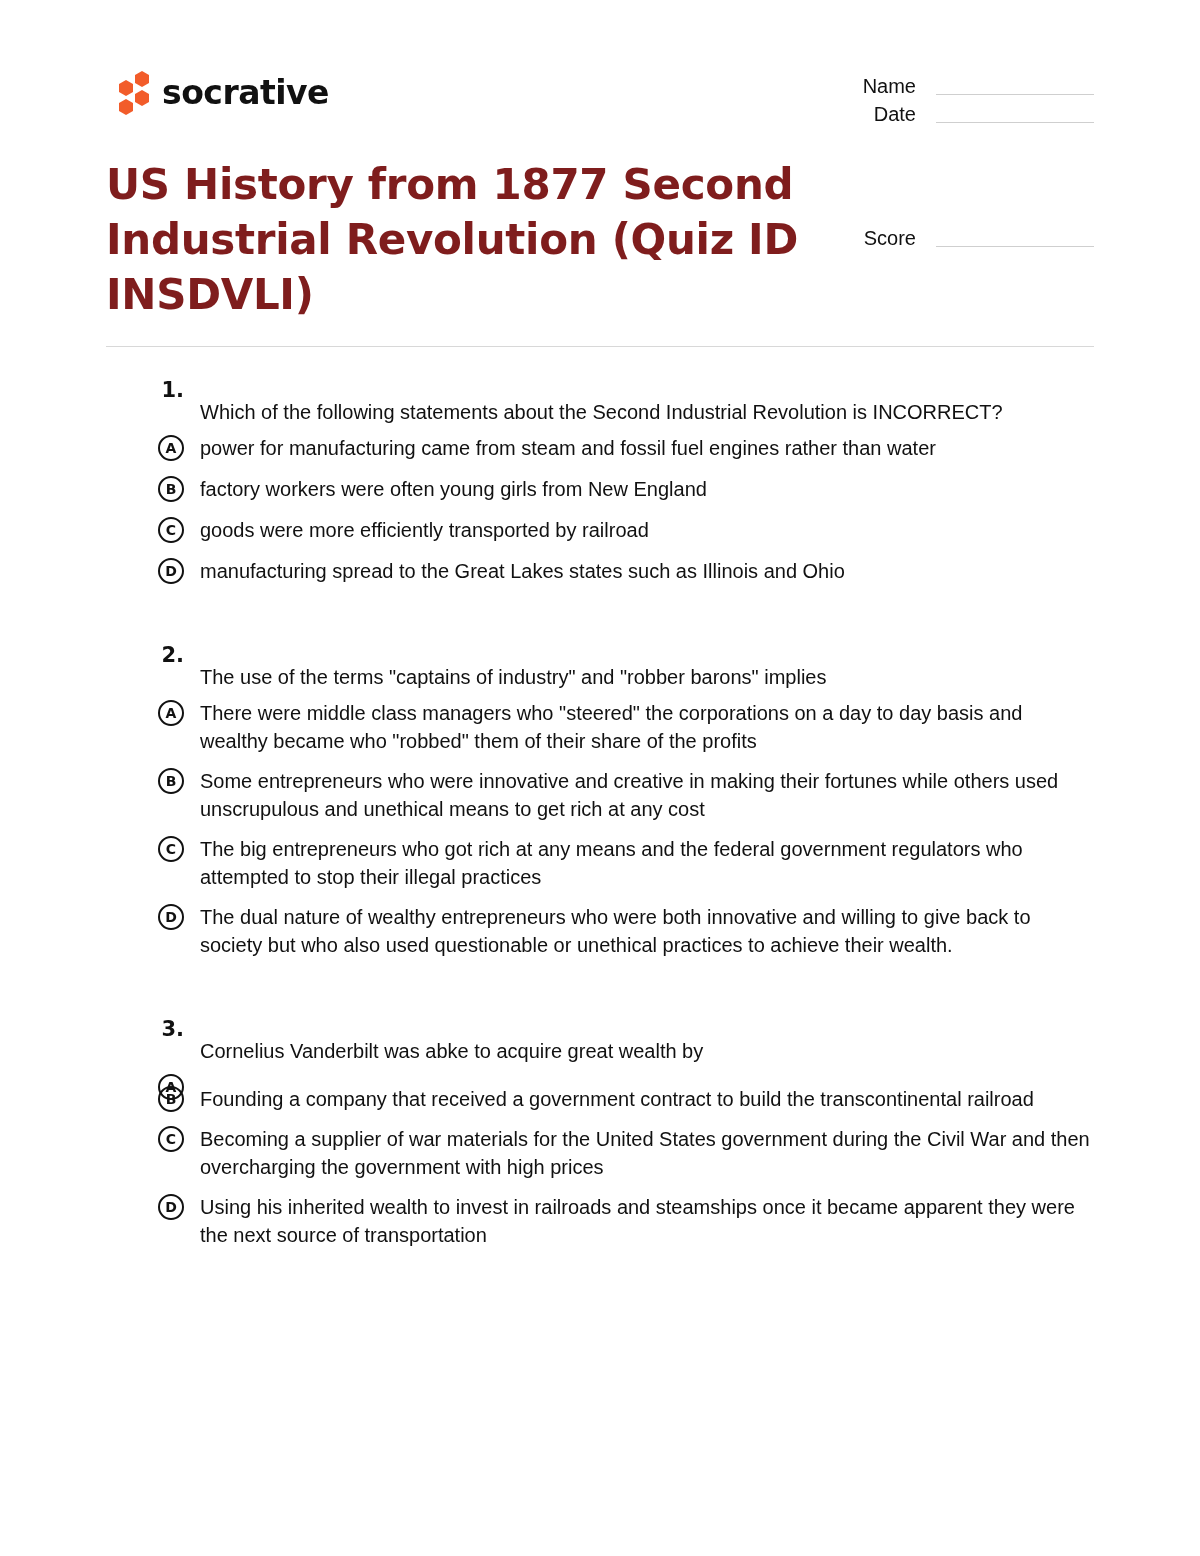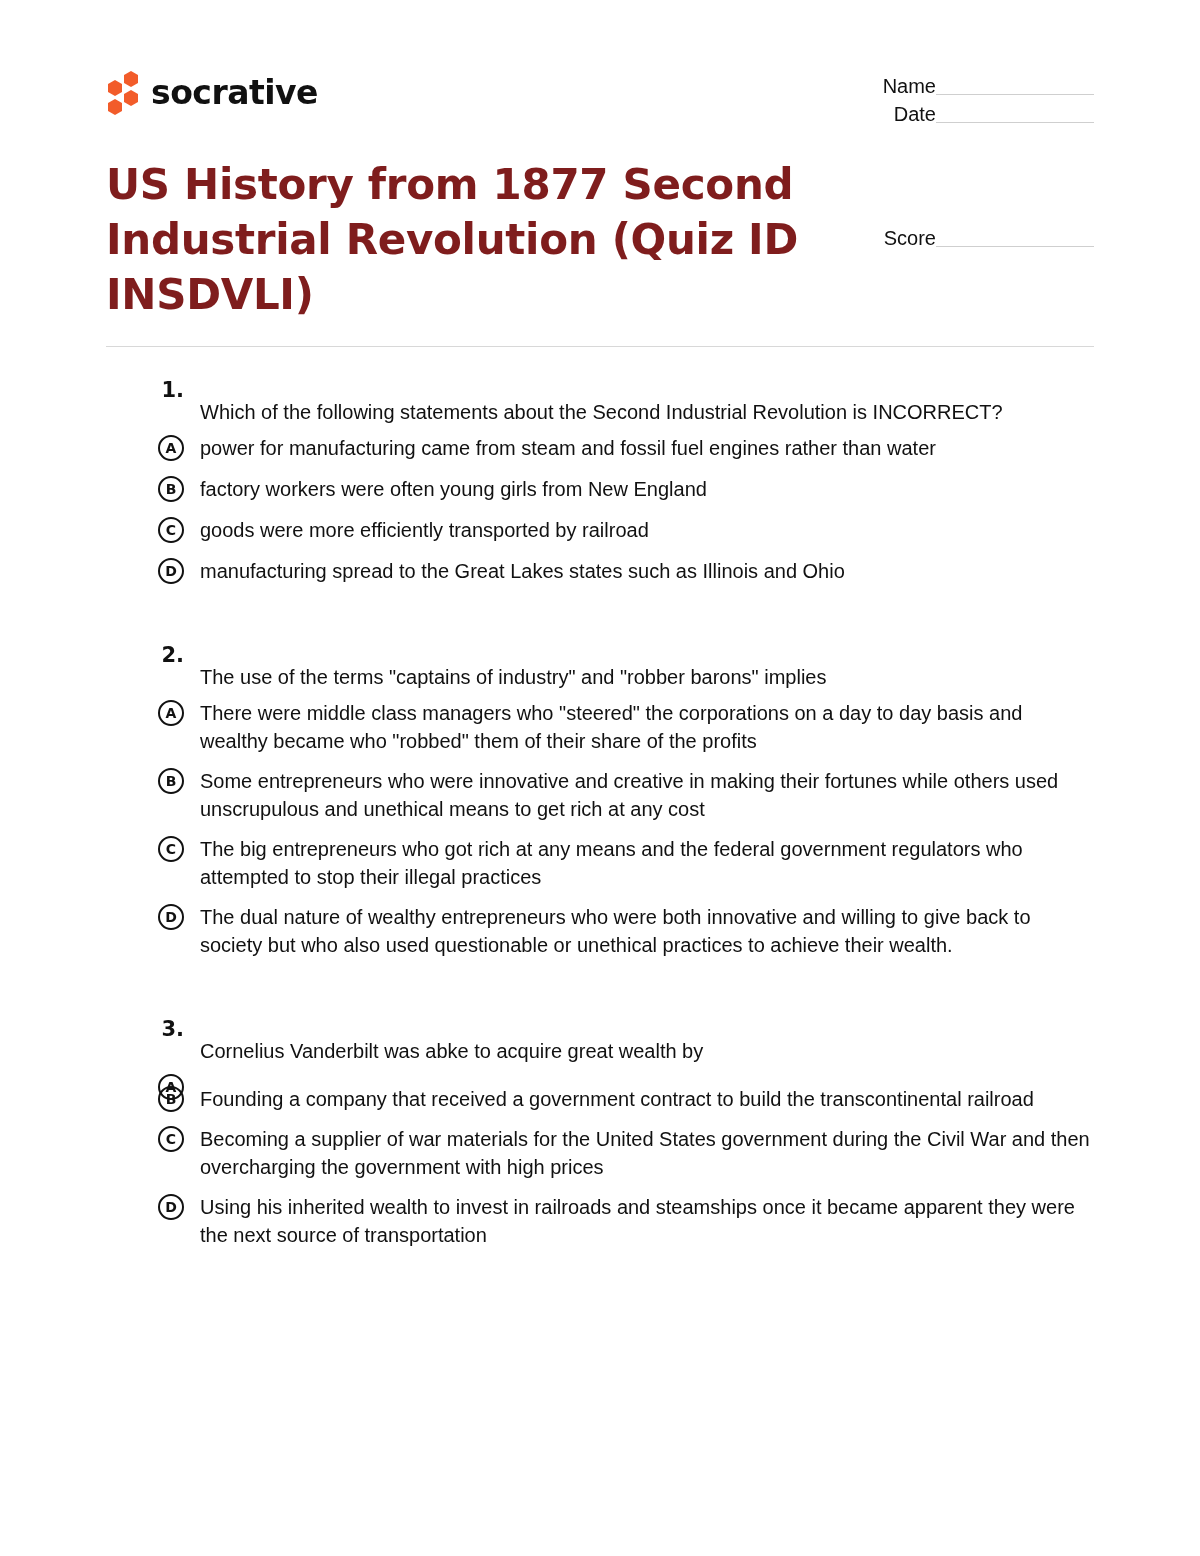--- a/index.html
+++ b/index.html
@@ -1,22 +1,22 @@
 <!DOCTYPE html>
 <html><head>
 <meta charset="utf-8">
 <style>
   html, body { margin: 0; padding: 0; background: #ffffff; }
   body { width: 1200px; height: 1556px; position: relative; font-family: "Liberation Sans", sans-serif; color: #111111; overflow: hidden; }
-  .logo { position: absolute; left: 105px; top: 70px; display: flex; align-items: center; }
+  .logo { position: absolute; left: 116px; top: 70px; display: flex; align-items: center; }
   .logo svg { display: block; }
   .logo-text { font-family: "DejaVu Sans", sans-serif; font-size: 33px; font-weight: bold; letter-spacing: -0.5px; color: #111; margin-left: 10px; line-height: 1; position: relative; top: -1px; }
   .meta { position: absolute; right: 106px; }
   .meta-row { display: flex; align-items: center; justify-content: flex-end; height: 28px; }
-  .meta-label { font-size: 20px; color: #111; text-align: right; width: 80px; margin-right: 0; }
+  .meta-label { font-size: 20px; color: #111; text-align: right; width: 80px; margin-right: 20px; }
   .meta-line { width: 158px; border-bottom: 1.5px solid #cfcfcf; height: 0; position: relative; top: 8px; }
   .title { position: absolute; left: 106px; top: 157px; width: 700px; font-family: "DejaVu Sans", sans-serif; font-weight: bold; font-size: 42px; line-height: 55px; color: #7f1d1d; letter-spacing: -0.3px; }
   .divider { position: absolute; left: 106px; right: 106px; top: 346px; border-top: 1.5px solid #d8d8d8; }
   .questions { position: absolute; left: 0; top: 378px; width: 1200px; }
   .question { position: relative; margin-bottom: 46px; }
   .q-head { position: relative; display: flex; align-items: baseline; }
   .q-num { position: absolute; left: 120px; width: 64px; text-align: right; font-family: "DejaVu Sans", sans-serif; font-weight: bold; font-size: 21px; color: #111; }
   .q-text { margin-left: 200px; font-size: 20px; line-height: 28px; color: #111; width: 890px; margin-top: 20px; }
   .option { position: relative; display: flex; margin-top: 8px; }
   .opt-circle { position: absolute; left: 158px; top: 1px; width: 26px; height: 26px; border: 2px solid #111; border-radius: 50%; box-sizing: border-box; display: flex; align-items: center; justify-content: center; font-family: "DejaVu Sans", sans-serif; font-weight: bold; font-size: 14px; color: #111; }

